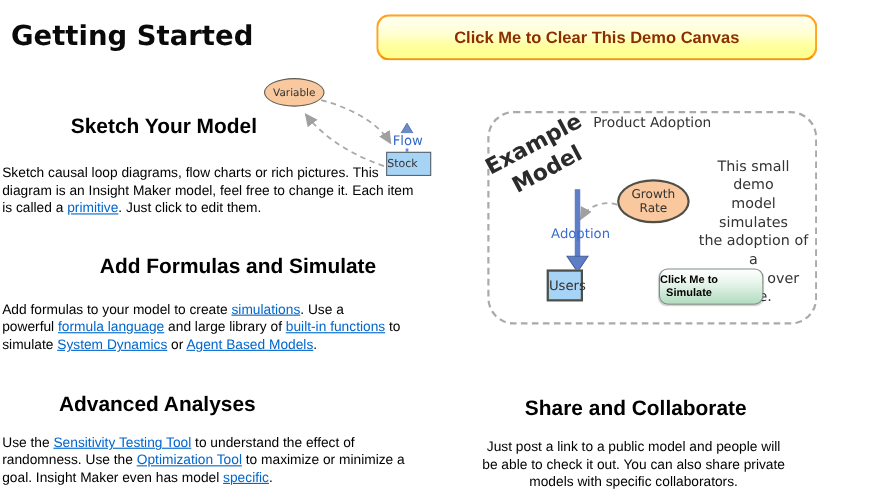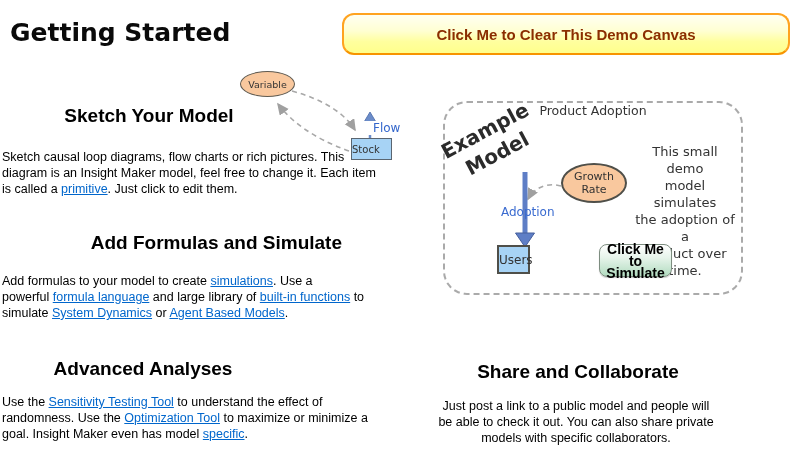--- a/index.html
+++ b/index.html
@@ -5,21 +5,21 @@
   html,body{margin:0;padding:0;background:#fff;}
   .page{position:relative;width:800px;height:456px;background:#ffffff;overflow:hidden;
         font-family:"Liberation Sans",sans-serif;}
   .abs{position:absolute;}
 
   
   .page-title{left:10px;top:18px;font-family:"DejaVu Sans",sans-serif;
               font-weight:bold;font-size:25px;color:#0a0a0a;z-index:3;}
 
   
-  .clear-btn{left:342px;top:13px;width:448px;height:42px;box-sizing:border-box;
+  .clear-btn{left:342px;top:13px;width:401px;height:42px;box-sizing:border-box;
              border:2px solid #ffa320;border-bottom-color:#f79400;border-radius:12px;
              background:linear-gradient(180deg,#fffff2 0%,#ffffd2 42%,#ffff9e 70%,#ffff8c 100%);
              color:#8b2e00;font-weight:bold;font-size:15px;display:flex;align-items:center;
              justify-content:center;cursor:pointer;z-index:3;}
 
   
   .sec-h{font-weight:bold;font-size:19px;color:#000;text-align:center;z-index:3;}
   .sec-p{font-size:12.5px;color:#000;line-height:16px;white-space:pre-line;z-index:3;}
   .lnk{color:#0066cc;text-decoration:underline;cursor:pointer;}
 
@@ -41,30 +41,30 @@
                  text-align:center;white-space:pre-line;line-height:26px;
                  transform:rotate(-28deg);z-index:3;cursor:pointer;}
   .demo-desc{left:632px;top:143px;width:106px;text-align:center;font-size:13px;line-height:17px;
              white-space:pre-line;z-index:3;cursor:pointer;}
   .growth{left:561px;top:163px;width:66px;height:40px;border-width:2px;border-color:#4f4f49;
           font-size:11px;line-height:13px;white-space:pre-line;}
   .adoption-lbl{left:501px;top:205px;width:50px;text-align:center;font-size:12px;
                 color:#3a6bd0;z-index:3;cursor:pointer;}
   .users{left:497px;top:245px;width:33px;height:29px;border-width:2px;border-color:#4f4f49;font-size:12px;}
 
-  .sim-btn{left:599px;top:244px;width:73px;height:33px;box-sizing:border-box;
+  .sim-btn{left:599px;top:244px;width:95px;height:33px;box-sizing:border-box;
            border:1px solid #7d8d80;border-radius:8px;
            background:linear-gradient(180deg,#ffffff 0%,#e7f4eb 40%,#b2dcc0 100%);
            box-shadow:0 1px 1px rgba(0,0,0,.2);
-           font-weight:bold;font-size:14px;line-height:12px;color:#000;text-align:center;
-           display:flex;align-items:center;justify-content:center;white-space:pre-line;
+           font-weight:bold;font-size:10px;line-height:12px;color:#000;text-align:center;
+           display:flex;align-items:center;justify-content:flex-start;white-space:pre-line;
            z-index:3;cursor:pointer;font-family:"Liberation Sans",sans-serif;}
 
   .flow-lbl{left:356px;top:121px;font-size:12px;color:#3366cc;background:#fff;
-            padding:0 17px;z-index:3;cursor:pointer;}
+            padding:0 1px;z-index:3;cursor:pointer;}
   .variable{left:240px;top:71px;width:55px;height:26px;font-size:9.5px;}
   .stock{left:351px;top:138px;width:41px;height:22px;font-size:10px;}
 
   svg.overlay{position:absolute;left:0;top:0;z-index:1;pointer-events:none;}
 </style>
 </head>
 <body>
 
 <div class="page">
 

